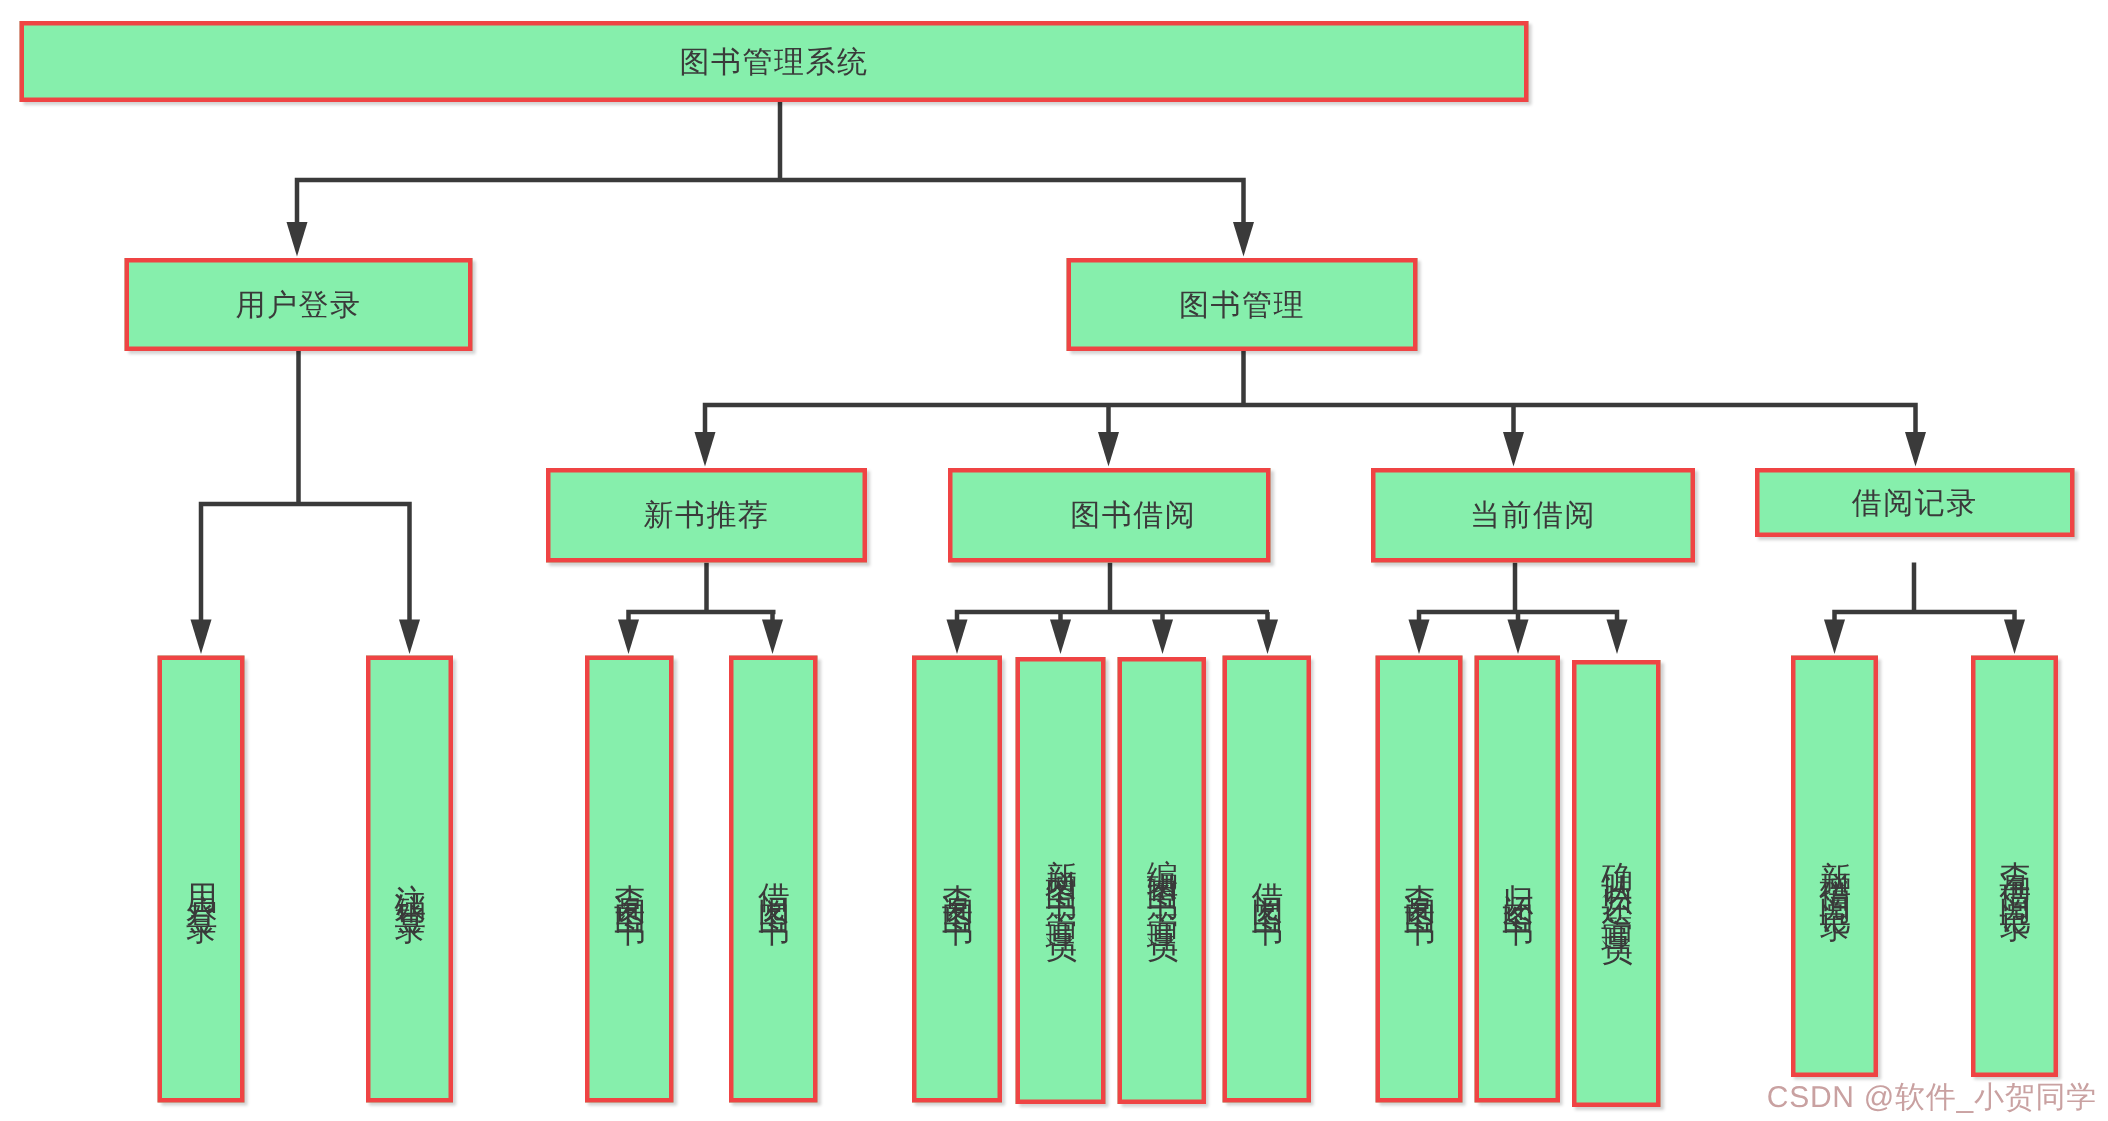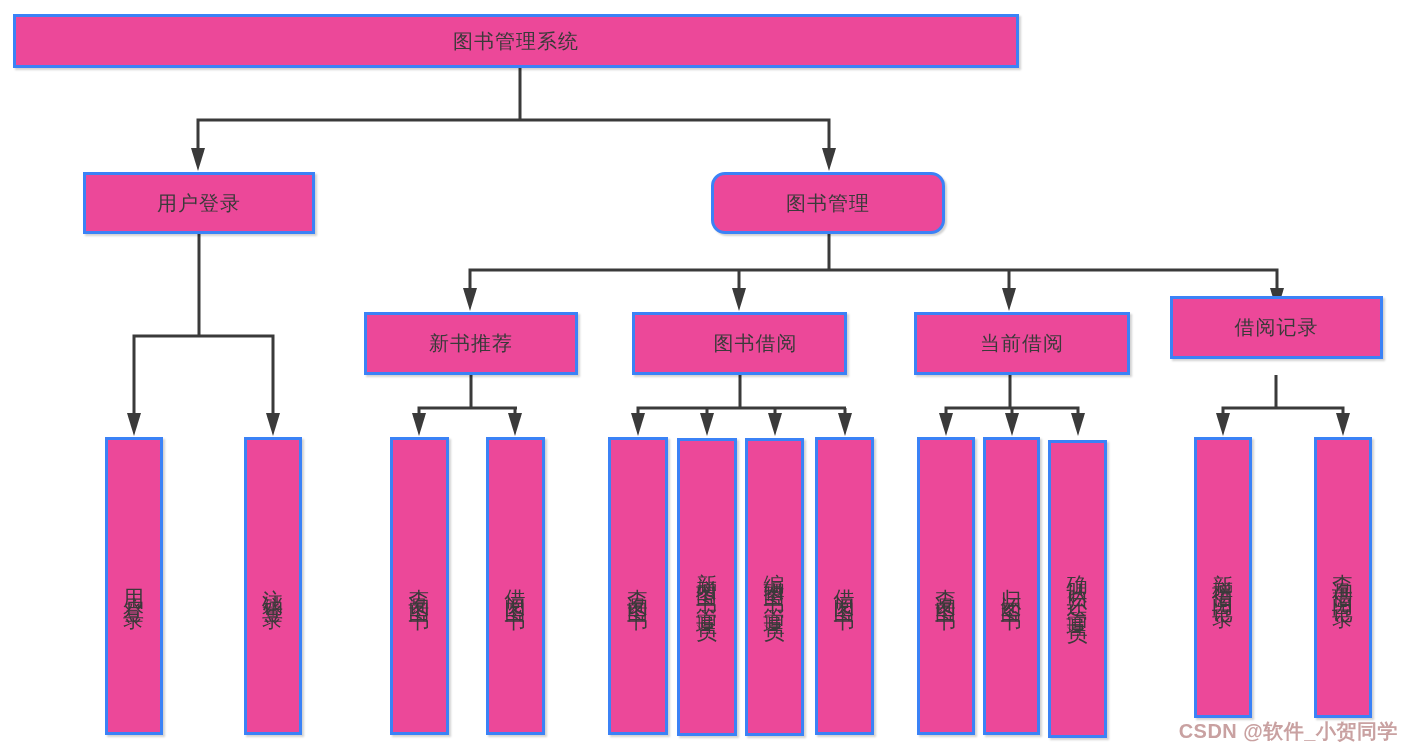--- a/index.html
+++ b/index.html
@@ -12,22 +12,22 @@
     overflow: hidden;
   }
   #connectors {
     position: absolute;
     left: 0; top: 0;
     width: 1405px; height: 747px;
     pointer-events: none;
   }
   .box {
     position: absolute;
-    background: #ec4899;
-    border: 3px solid #3b82f6;
+    background: #86efac;
+    border: 3px solid #ef4444;
     box-sizing: border-box;
     display: flex;
     align-items: center;
     justify-content: center;
     color: #3a3a3a;
     box-shadow: 2px 2px 2px rgba(0,0,0,0.18);
   }
   .h-label {
     font-size: 20px;
     letter-spacing: 1px;
@@ -42,21 +42,20 @@
     white-space: nowrap;
   }
   .watermark {
     position: absolute;
     right: 7px;
     bottom: 2px;
     font-size: 20px;
     color: #c9a1a1;
     letter-spacing: 0.5px;
     white-space: nowrap;
-    font-weight: bold;
   }
 </style>
 </head>
 <body>
 
 <div id="canvas">
 
   <svg id="connectors" viewBox="0 0 1405 747" xmlns="http://www.w3.org/2000/svg">
     <g stroke="#3a3a3a" stroke-width="3" fill="none">
 
@@ -104,34 +103,34 @@
     </g>
   </svg>
 
   <div class="box" style="left:13px; top:14px; width:1006px; height:54px;">
     <span class="h-label">图书管理系统</span>
   </div>
 
   <div class="box" style="left:83px; top:172px; width:232px; height:62px;">
     <span class="h-label">用户登录</span>
   </div>
-  <div class="box" style="left:711px; top:172px; width:234px; height:62px;border-radius:14px;">
+  <div class="box" style="left:711px; top:172px; width:234px; height:62px;">
     <span class="h-label">图书管理</span>
   </div>
 
   <div class="box" style="left:364px; top:312px; width:214px; height:63px;">
     <span class="h-label">新书推荐</span>
   </div>
   <div class="box" style="left:632px; top:312px; width:215px; height:63px;padding-left:32px;">
     <span class="h-label">图书借阅</span>
   </div>
   <div class="box" style="left:902px; top:312px; width:216px; height:63px;margin-left:12px;">
     <span class="h-label">当前借阅</span>
   </div>
-  <div class="box" style="left:1170px; top:296px; width:213px; height:63px;">
+  <div class="box" style="left:1170px; top:312px; width:213px; height:46px;">
     <span class="h-label">借阅记录</span>
   </div>
 
   <div class="box" style="left:105px; top:437px; width:58px; height:298px;">
     <span class="v-label">用户登录</span>
   </div>
   <div class="box" style="left:244px; top:437px; width:58px; height:298px;">
     <span class="v-label">注销登录</span>
   </div>
 

